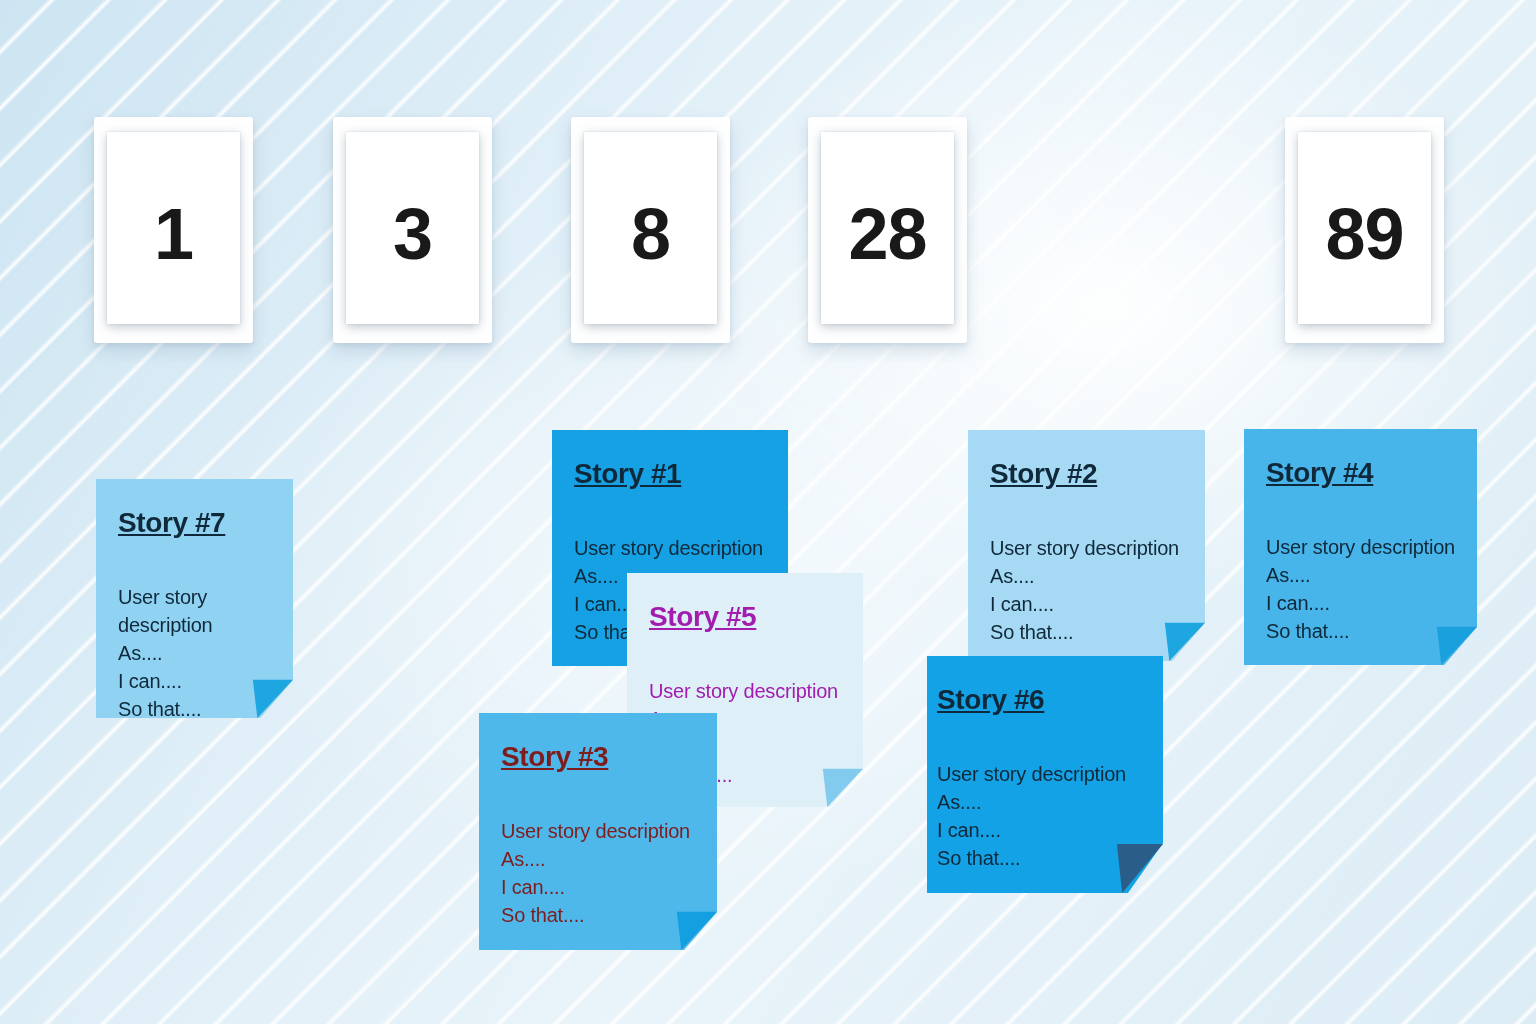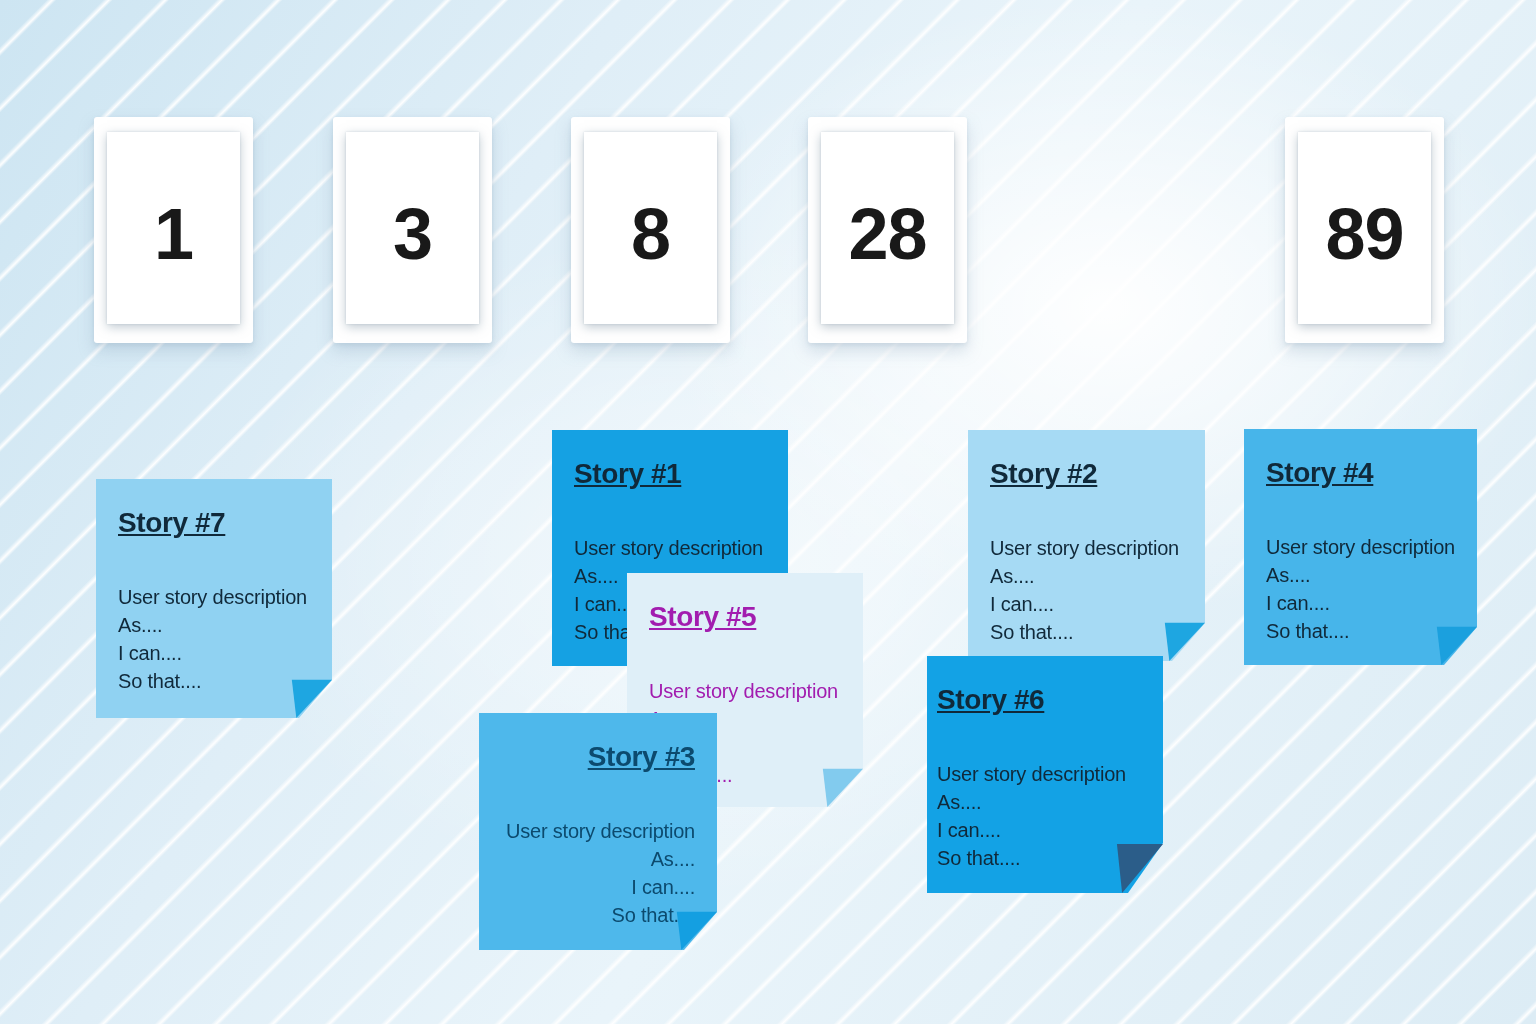--- a/index.html
+++ b/index.html
@@ -49,21 +49,21 @@
   .fold{
     position:absolute;right:0;bottom:0;width:41px;height:39px;
     clip-path:polygon(2% 2%,100% 2%,13% 100%);
   }
   .n-s1{left:552px;top:430px;width:236px;height:236px;z-index:1}
   .n-s2{left:968px;top:430px;width:237px;height:231px;z-index:1}
   .n-s3{left:479px;top:713px;width:238px;height:237px;z-index:3}
   .n-s4{left:1244px;top:429px;width:233px;height:236px;z-index:1}
   .n-s5{left:627px;top:573px;width:236px;height:234px;z-index:2}
   .n-s6{left:927px;top:656px;width:236px;height:237px;z-index:2}
-  .n-s7{left:96px;top:479px;width:236px;height:239px;z-index:1}
+  .n-s7{left:96px;top:479px;width:197px;height:239px;z-index:1}
   .n-s6 .note-face{clip-path:polygon(0 0,100% 0,100% calc(100% - 50px),calc(100% - 35px) 100%,0 100%);}
   .n-s6 .fold{width:47px;height:50px;}
 </style>
 </head>
 <body>
 
 <div class="page">
 
   <div class="card c1">
     <div class="card-inner">
@@ -124,21 +124,21 @@
         <div class="note-line">User story description</div>
         <div class="note-line">As....</div>
         <div class="note-line">I can....</div>
         <div class="note-line">So that....</div>
       </div>
     </div>
     <div class="fold" style="background-color: rgb(130, 203, 238);"></div>
   </div>
 
   <div class="note n-s3">
-    <div class="note-face" style="background-color: rgb(78, 184, 235); color: #0c4a6e; text-align: right;">
+    <div class="note-face" style="background-color: rgb(78, 184, 235); color: #7f1d1d;">
       <div class="note-title">Story #3</div>
       <div class="note-lines">
         <div class="note-line">User story description</div>
         <div class="note-line">As....</div>
         <div class="note-line">I can....</div>
         <div class="note-line">So that....</div>
       </div>
     </div>
     <div class="fold" style="background-color: rgb(20, 159, 225);"></div>
   </div>

